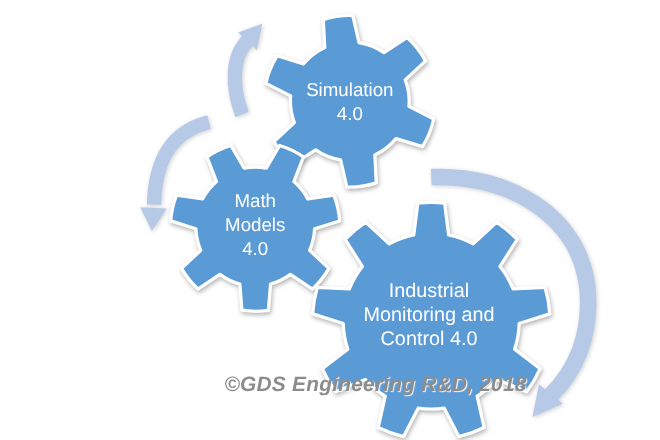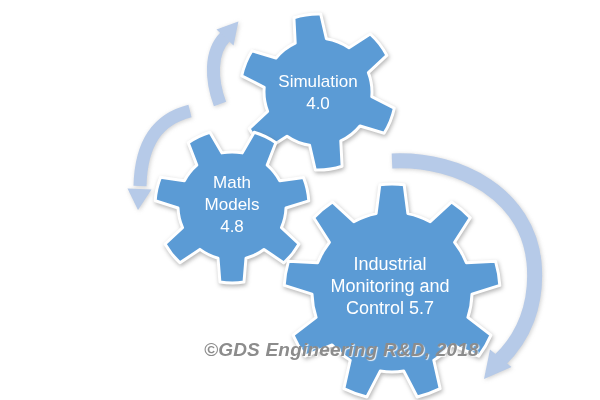--- a/index.html
+++ b/index.html
@@ -65,19 +65,19 @@
 
     <path class="gear" d="M 371.8 96.7 L 394.3 108.2 A 78 78 0 0 1 384.1 133.3 L 360.0 126.0 A 54 54 0 0 1 340.8 140.9 L 342.1 166.2 A 78 78 0 0 1 315.3 170.0 L 309.6 145.3 A 54 54 0 0 1 287.0 136.2 L 265.8 150.0 A 78 78 0 0 1 249.1 128.6 L 267.6 111.4 A 54 54 0 0 1 264.2 87.3 L 241.7 75.8 A 78 78 0 0 1 251.9 50.7 L 276.0 58.0 A 54 54 0 0 1 295.2 43.1 L 293.9 17.8 A 78 78 0 0 1 320.7 14.0 L 326.4 38.7 A 54 54 0 0 1 349.0 47.8 L 370.2 34.0 A 78 78 0 0 1 386.9 55.4 L 368.4 72.6 A 54 54 0 0 1 371.8 96.7 Z"></path>
     <path class="gear" d="M 281.5 227.6 L 299.0 244.0 A 77 77 0 0 1 283.9 262.9 L 264.0 249.5 A 54 54 0 0 1 246.0 258.2 L 244.0 282.1 A 77 77 0 0 1 219.9 282.0 L 218.0 258.2 A 54 54 0 0 1 199.9 249.4 L 180.0 262.8 A 77 77 0 0 1 165.0 244.0 L 182.5 227.6 A 54 54 0 0 1 178.0 208.0 L 155.2 200.8 A 77 77 0 0 1 160.5 177.3 L 184.3 180.7 A 54 54 0 0 1 196.8 165.1 L 188.2 142.7 A 77 77 0 0 1 209.9 132.2 L 222.0 152.9 A 54 54 0 0 1 242.1 152.9 L 254.2 132.3 A 77 77 0 0 1 275.9 142.7 L 267.2 165.1 A 54 54 0 0 1 279.8 180.8 L 303.5 177.4 A 77 77 0 0 1 308.8 200.9 L 286.0 208.0 A 54 54 0 0 1 281.5 227.6 Z"></path>
     <path class="gear" d="M 467.9 317.4 L 491.0 335.1 A 108 108 0 0 1 478.8 356.2 L 451.9 345.0 A 80 80 0 0 1 433.8 360.2 L 440.2 388.7 A 108 108 0 0 1 417.2 397.0 L 403.8 371.1 A 80 80 0 0 1 380.2 371.1 L 366.8 397.0 A 108 108 0 0 1 343.8 388.7 L 350.2 360.2 A 80 80 0 0 1 332.1 345.0 L 305.2 356.2 A 108 108 0 0 1 293.0 335.1 L 316.1 317.4 A 80 80 0 0 1 312.0 294.1 L 284.2 285.4 A 108 108 0 0 1 288.4 261.3 L 317.6 262.7 A 80 80 0 0 1 329.4 242.2 L 313.7 217.7 A 108 108 0 0 1 332.4 201.9 L 353.8 221.7 A 80 80 0 0 1 376.1 213.6 L 379.8 184.7 A 108 108 0 0 1 404.2 184.7 L 407.9 213.6 A 80 80 0 0 1 430.2 221.7 L 451.6 201.9 A 108 108 0 0 1 470.3 217.7 L 454.6 242.2 A 80 80 0 0 1 466.4 262.7 L 495.6 261.3 A 108 108 0 0 1 499.8 285.4 L 472.0 294.1 A 80 80 0 0 1 467.9 317.4 Z"></path>
   </svg>
 
   <div class="gear-label label-simulation">Simulation
 4.0</div>
   <div class="gear-label label-math">Math
 Models
-4.8</div>
+4.0</div>
   <div class="gear-label label-industrial">Industrial
 Monitoring and
-Control 5.7</div>
+Control 4.0</div>
 
   <div class="watermark">©GDS Engineering R&amp;D, 2018</div>
 </div>
 
 </body></html>

